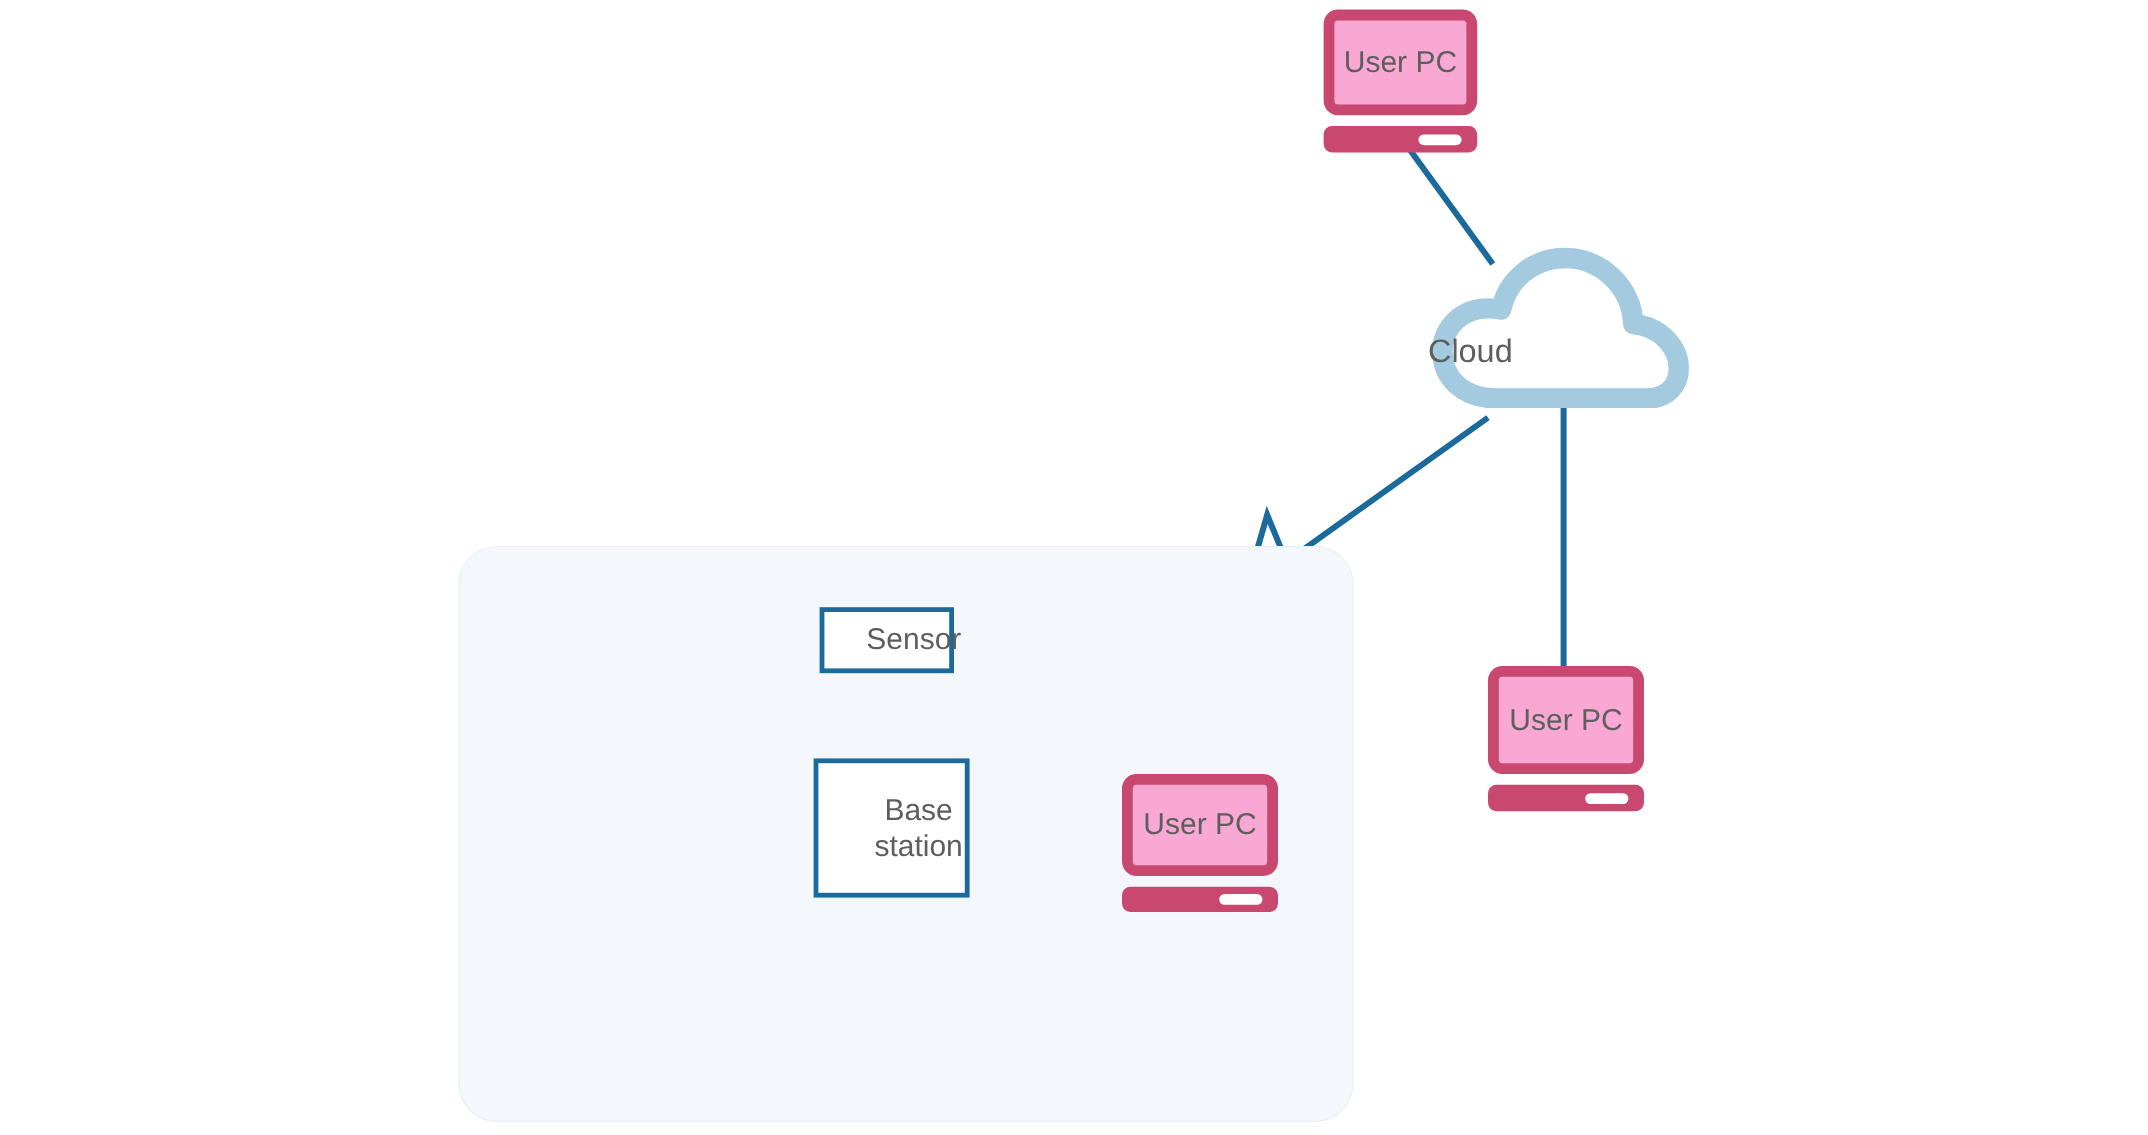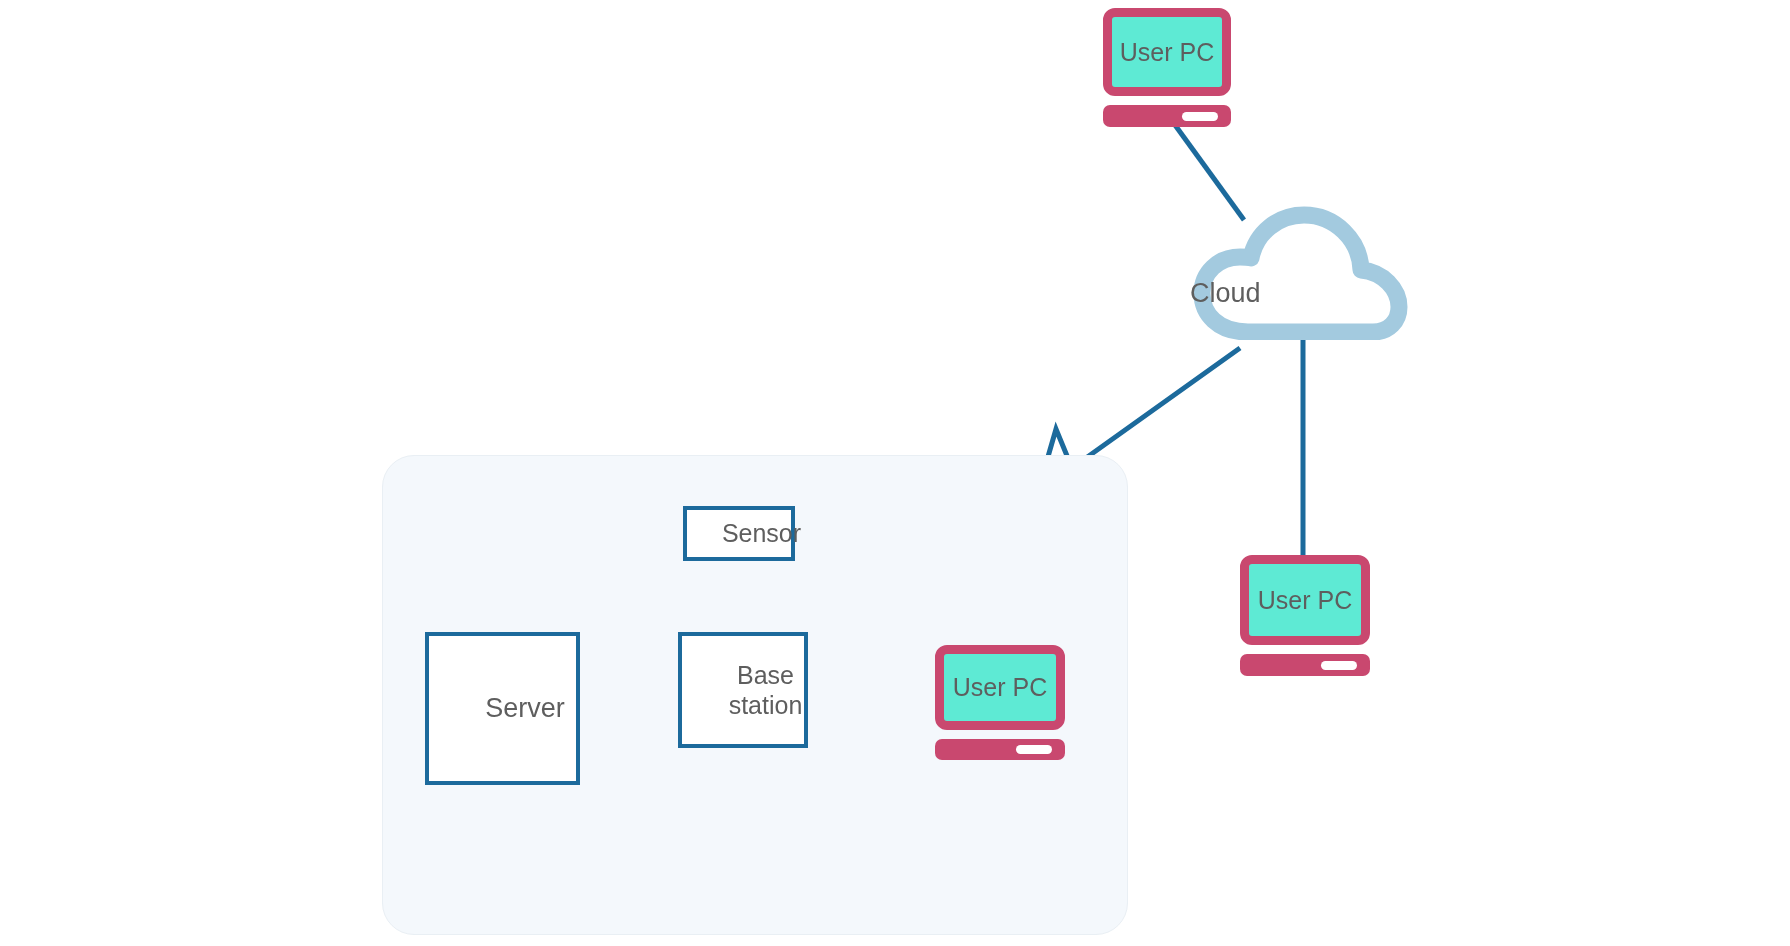--- a/index.html
+++ b/index.html
@@ -63,21 +63,21 @@
   
   .pc {
     position: absolute;
     z-index: 5;
   }
   .pc-screen {
     position: absolute;
     left: 0;
     top: 0;
     width: 100%;
-    background: #5eead4;
+    background: #f9a8d4;
     border: 9px solid #c9486f;
     border-radius: 12px;
     box-sizing: border-box;
     display: flex;
     align-items: center;
     justify-content: center;
     color: #5e5e5e;
   }
   .pc-base {
     position: absolute;
@@ -152,23 +152,20 @@
 
     <path d="M 1000 758 L 1000 825" fill="none" stroke="#1c6a9c" stroke-width="5"></path>
 
     <path d="M 502 825 L 1000 825" fill="none" stroke="#1c6a9c" stroke-width="5"></path>
   </svg>
 
   <div class="network-zone">
     
   </div>
 
-  <div class="box box-server">
-    <span>Server</span>
-  </div>
 
   <div class="box box-sensor">
     <span>Sensor</span>
   </div>
 
   <div class="box box-basesta">
     <span>Base station</span>
   </div>
 
   <div class="cloud">

